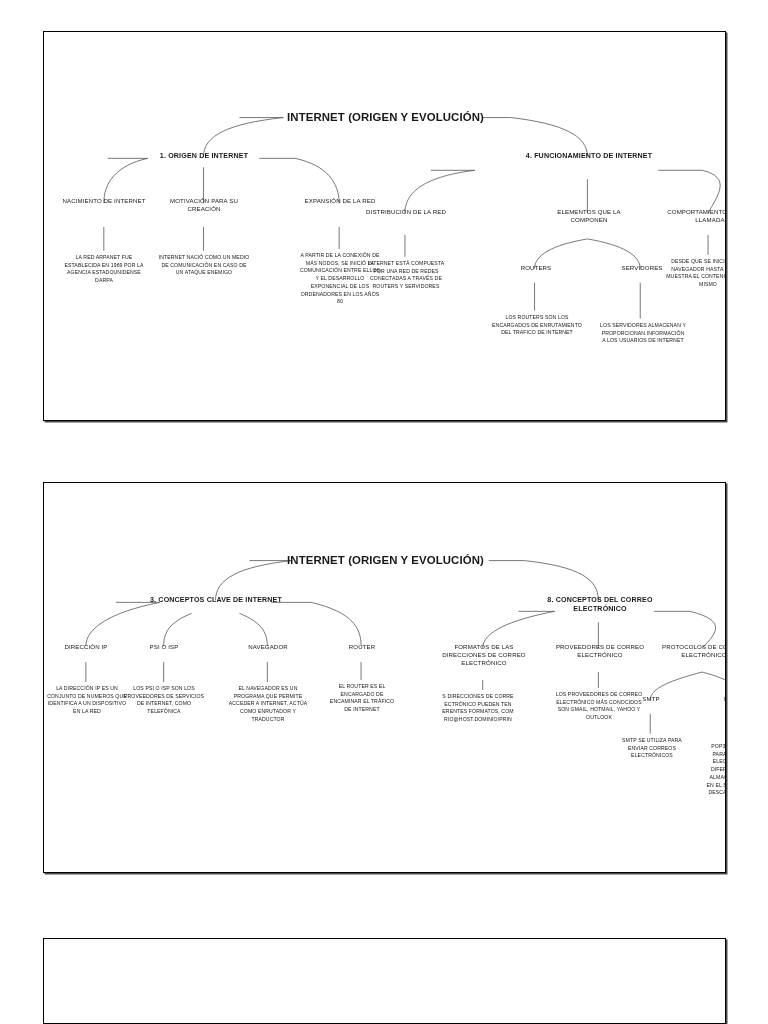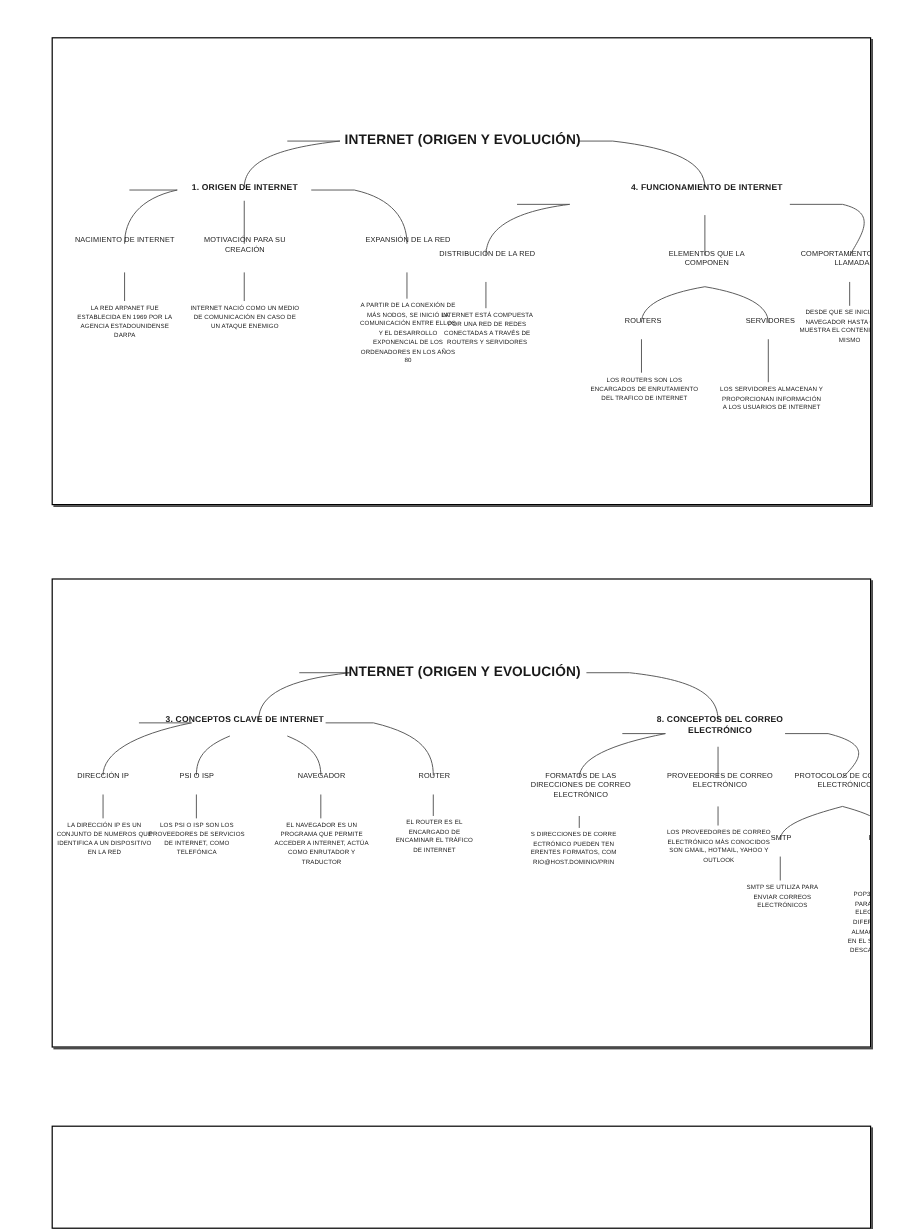--- a/index.html
+++ b/index.html
@@ -174,21 +174,21 @@
 
         <path d="M 660 190 C 630 198 608 206 608 218"></path>
         <path d="M 660 190 C 690 198 700 206 700 218"></path>
         <path d="M 608 232 L 608 252"></path>
         <path d="M 700 232 L 700 258"></path>
       </g>
     </svg>
 
     <div class="node title" style="left:0;top:70px;width:683px;">INTERNET (ORIGEN Y EVOLUCIÓN)</div>
 
-    <div class="node branch" style="left:88px;top:113px;width:144px;white-space:normal;">3. CONCEPTOS CLAVE DE INTERNET</div>
+    <div class="node branch" style="left:100px;top:113px;width:144px;white-space:normal;">3. CONCEPTOS CLAVE DE INTERNET</div>
 
     <div class="node sub" style="left:2px;top:160px;width:80px;">DIRECCIÓN IP</div>
     <div class="node leaf" style="left:0px;top:202px;width:86px;">LA DIRECCIÓN IP ES UN CONJUNTO DE NUMEROS QUE IDENTIFICA A UN DISPOSITIVO EN LA RED</div>
 
     <div class="node sub" style="left:82px;top:160px;width:76px;">PSI O ISP</div>
     <div class="node leaf" style="left:80px;top:202px;width:80px;">LOS PSI O ISP SON LOS PROVEEDORES DE SERVICIOS DE INTERNET, COMO TELEFÓNICA</div>
 
     <div class="node sub" style="left:186px;top:160px;width:76px;">NAVEGADOR</div>
     <div class="node leaf" style="left:182px;top:202px;width:84px;">EL NAVEGADOR ES UN PROGRAMA QUE PERMITE ACCEDER A INTERNET, ACTÚA COMO ENRUTADOR Y TRADUCTOR</div>
 

